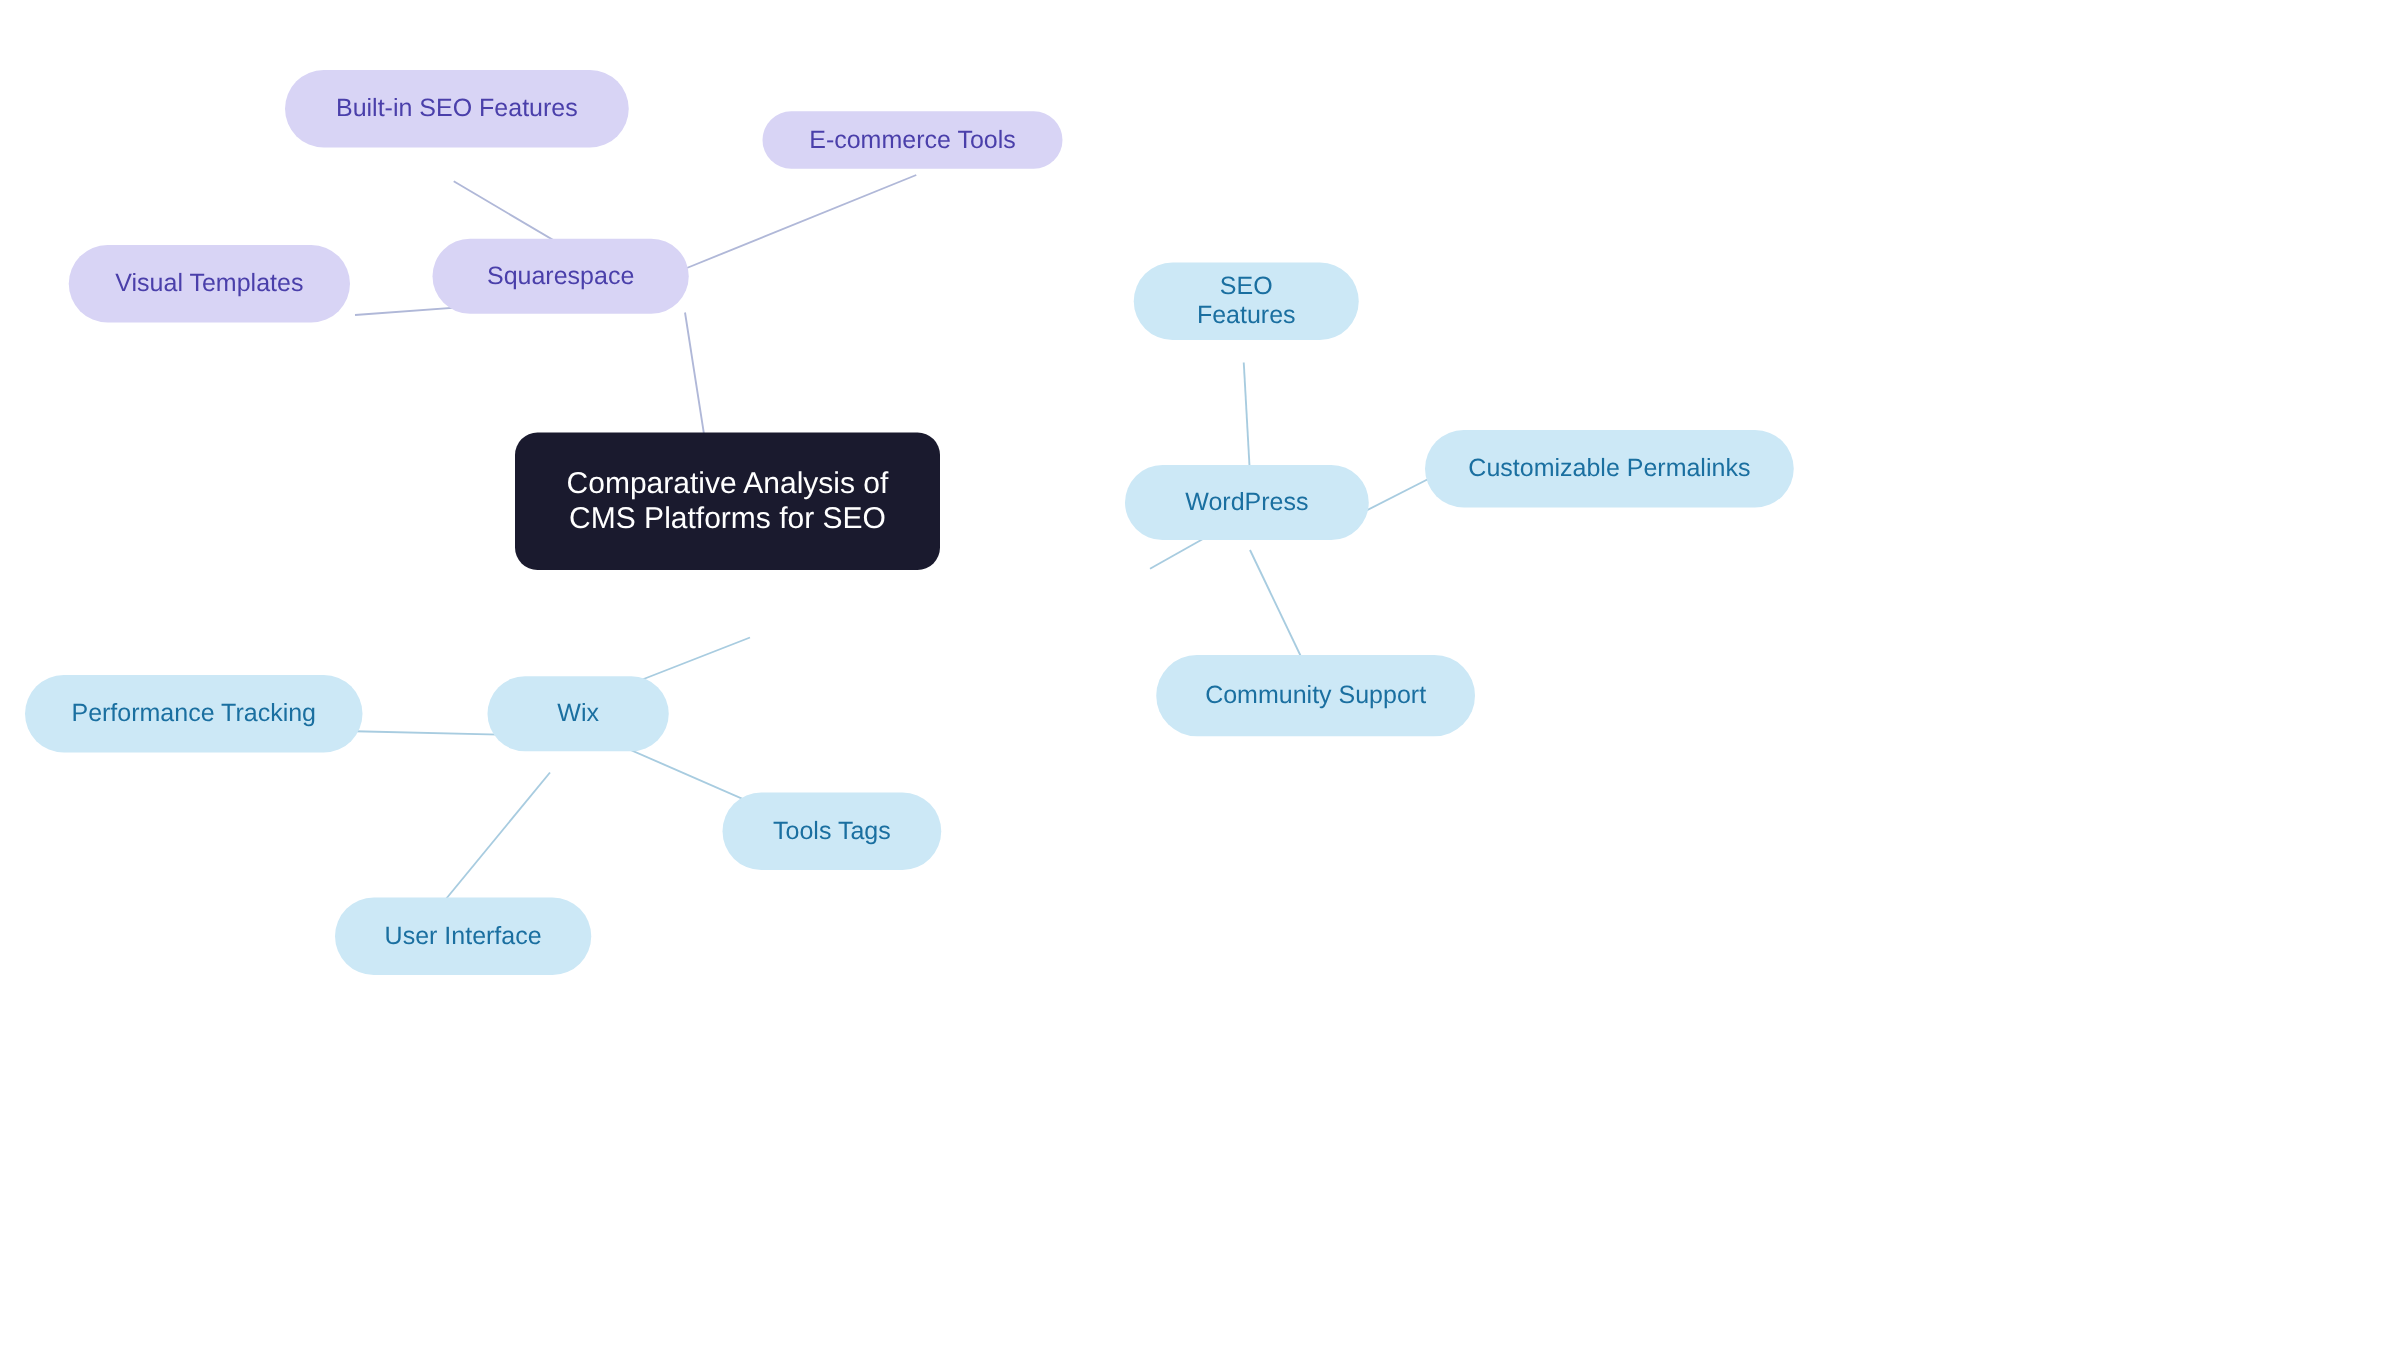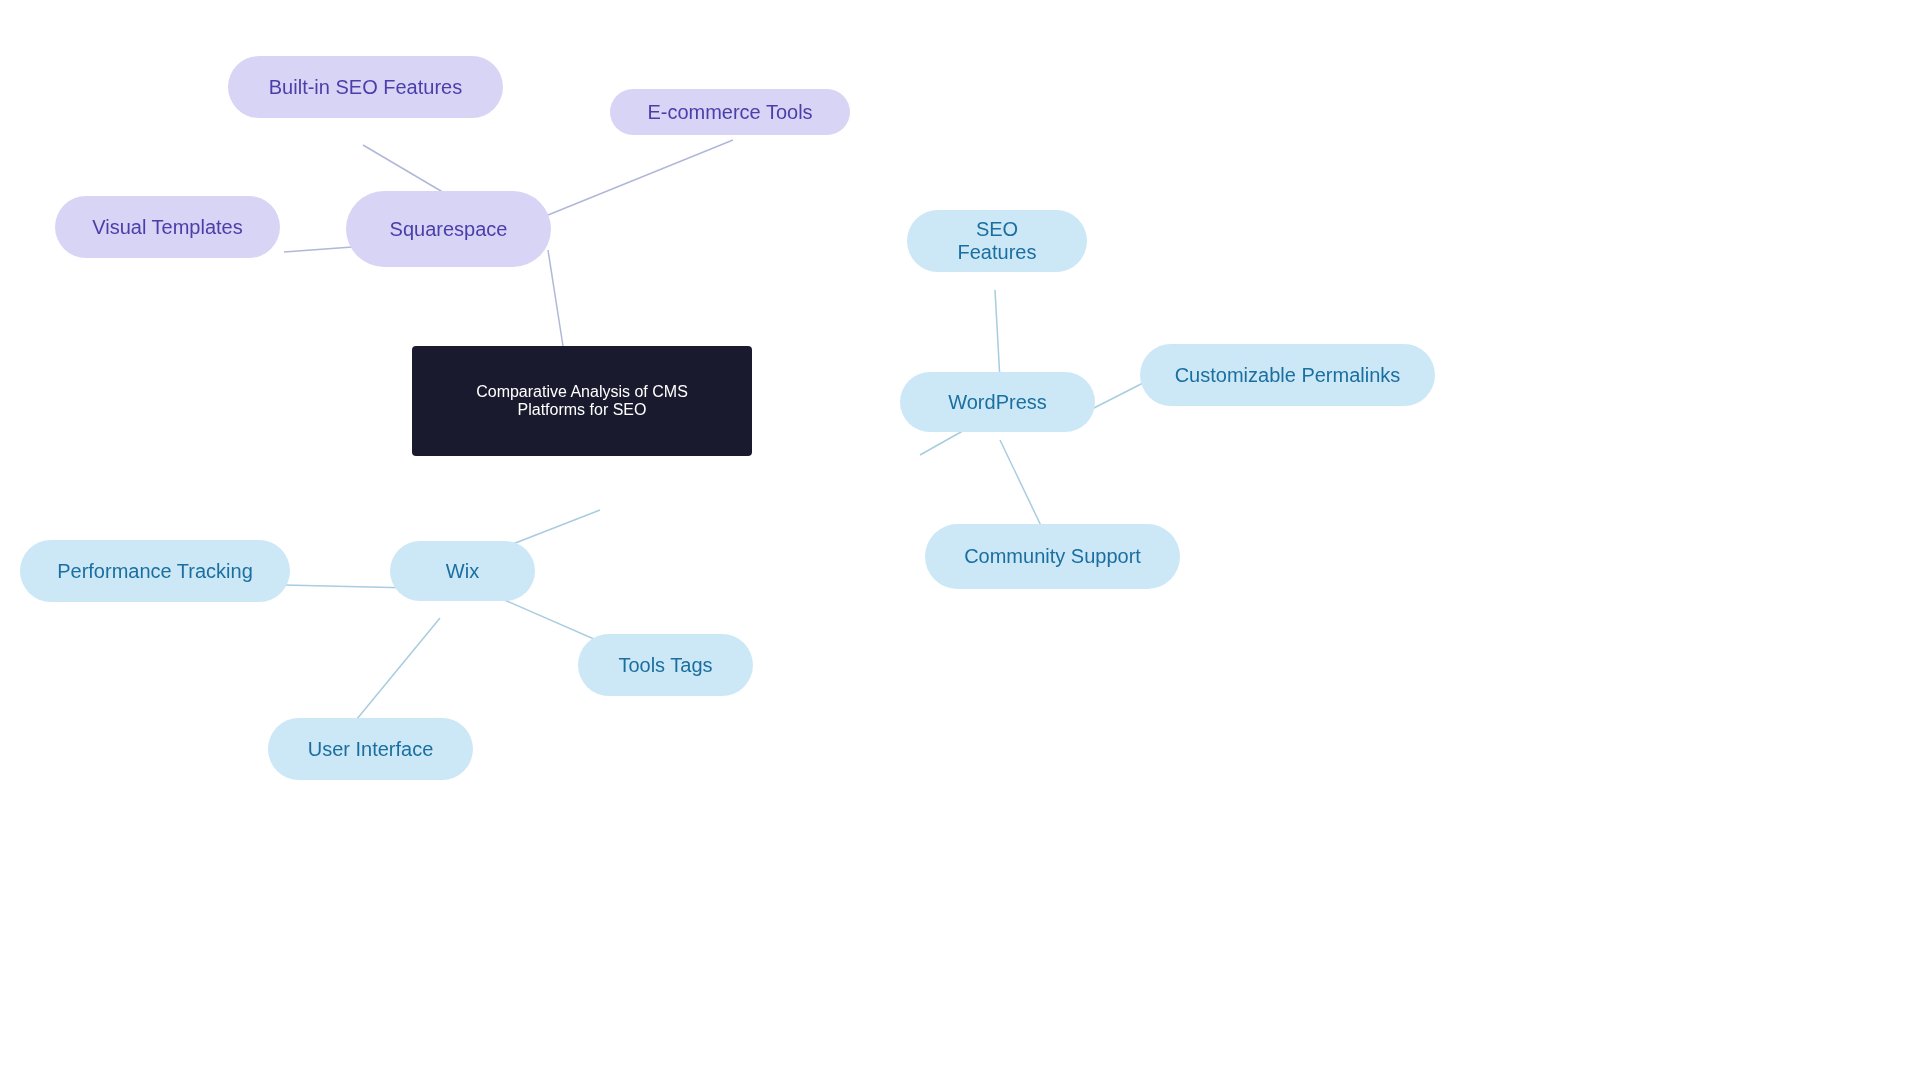--- a/index.html
+++ b/index.html
@@ -26,22 +26,22 @@
       justify-content: center;
       text-align: center;
       font-size: 20px;
       font-weight: 400;
       padding: 14px 28px;
       cursor: default;
     }
     .node-center {
       background: #1a1a2e;
       color: #ffffff;
-      border-radius: 4px;
-      font-size: 16px;
+      border-radius: 18px;
+      font-size: 24px;
       font-weight: 500;
       width: 340px;
       height: 110px;
       padding: 18px 30px;
     }
     .node-purple {
       background: #d8d4f5;
       color: #4a3faa;
       border: none;
     }
@@ -76,21 +76,21 @@
 
   <line x1="412" y1="588" x2="284" y2="585" stroke="#a8cce0" stroke-width="1.5"></line>
 
   <line x1="477" y1="588" x2="665" y2="670" stroke="#a8cce0" stroke-width="1.5"></line>
 
   <line x1="440" y1="618" x2="352" y2="725" stroke="#a8cce0" stroke-width="1.5"></line>
 </svg>
 
 <div class="node node-center" style="left:412px; top:346px; width:340px; height:110px;">Comparative Analysis of CMS Platforms for SEO</div>
 
-<div class="node node-purple" style="left:346px; top:191px; width:205px; height:76px;text-align:center;">
+<div class="node node-purple" style="left:346px; top:191px; width:205px; height:60px;text-align:center;">
   <span>Squarespace</span>
 </div>
 
 <div class="node node-purple" style="left:228px; top:56px; width:275px; height:62px;">
   <span>Built-in SEO Features</span>
 </div>
 
 <div class="node node-purple" style="left:55px; top:196px; width:225px; height:62px;text-align:center;">
   <span>Visual Templates</span>
 </div>

